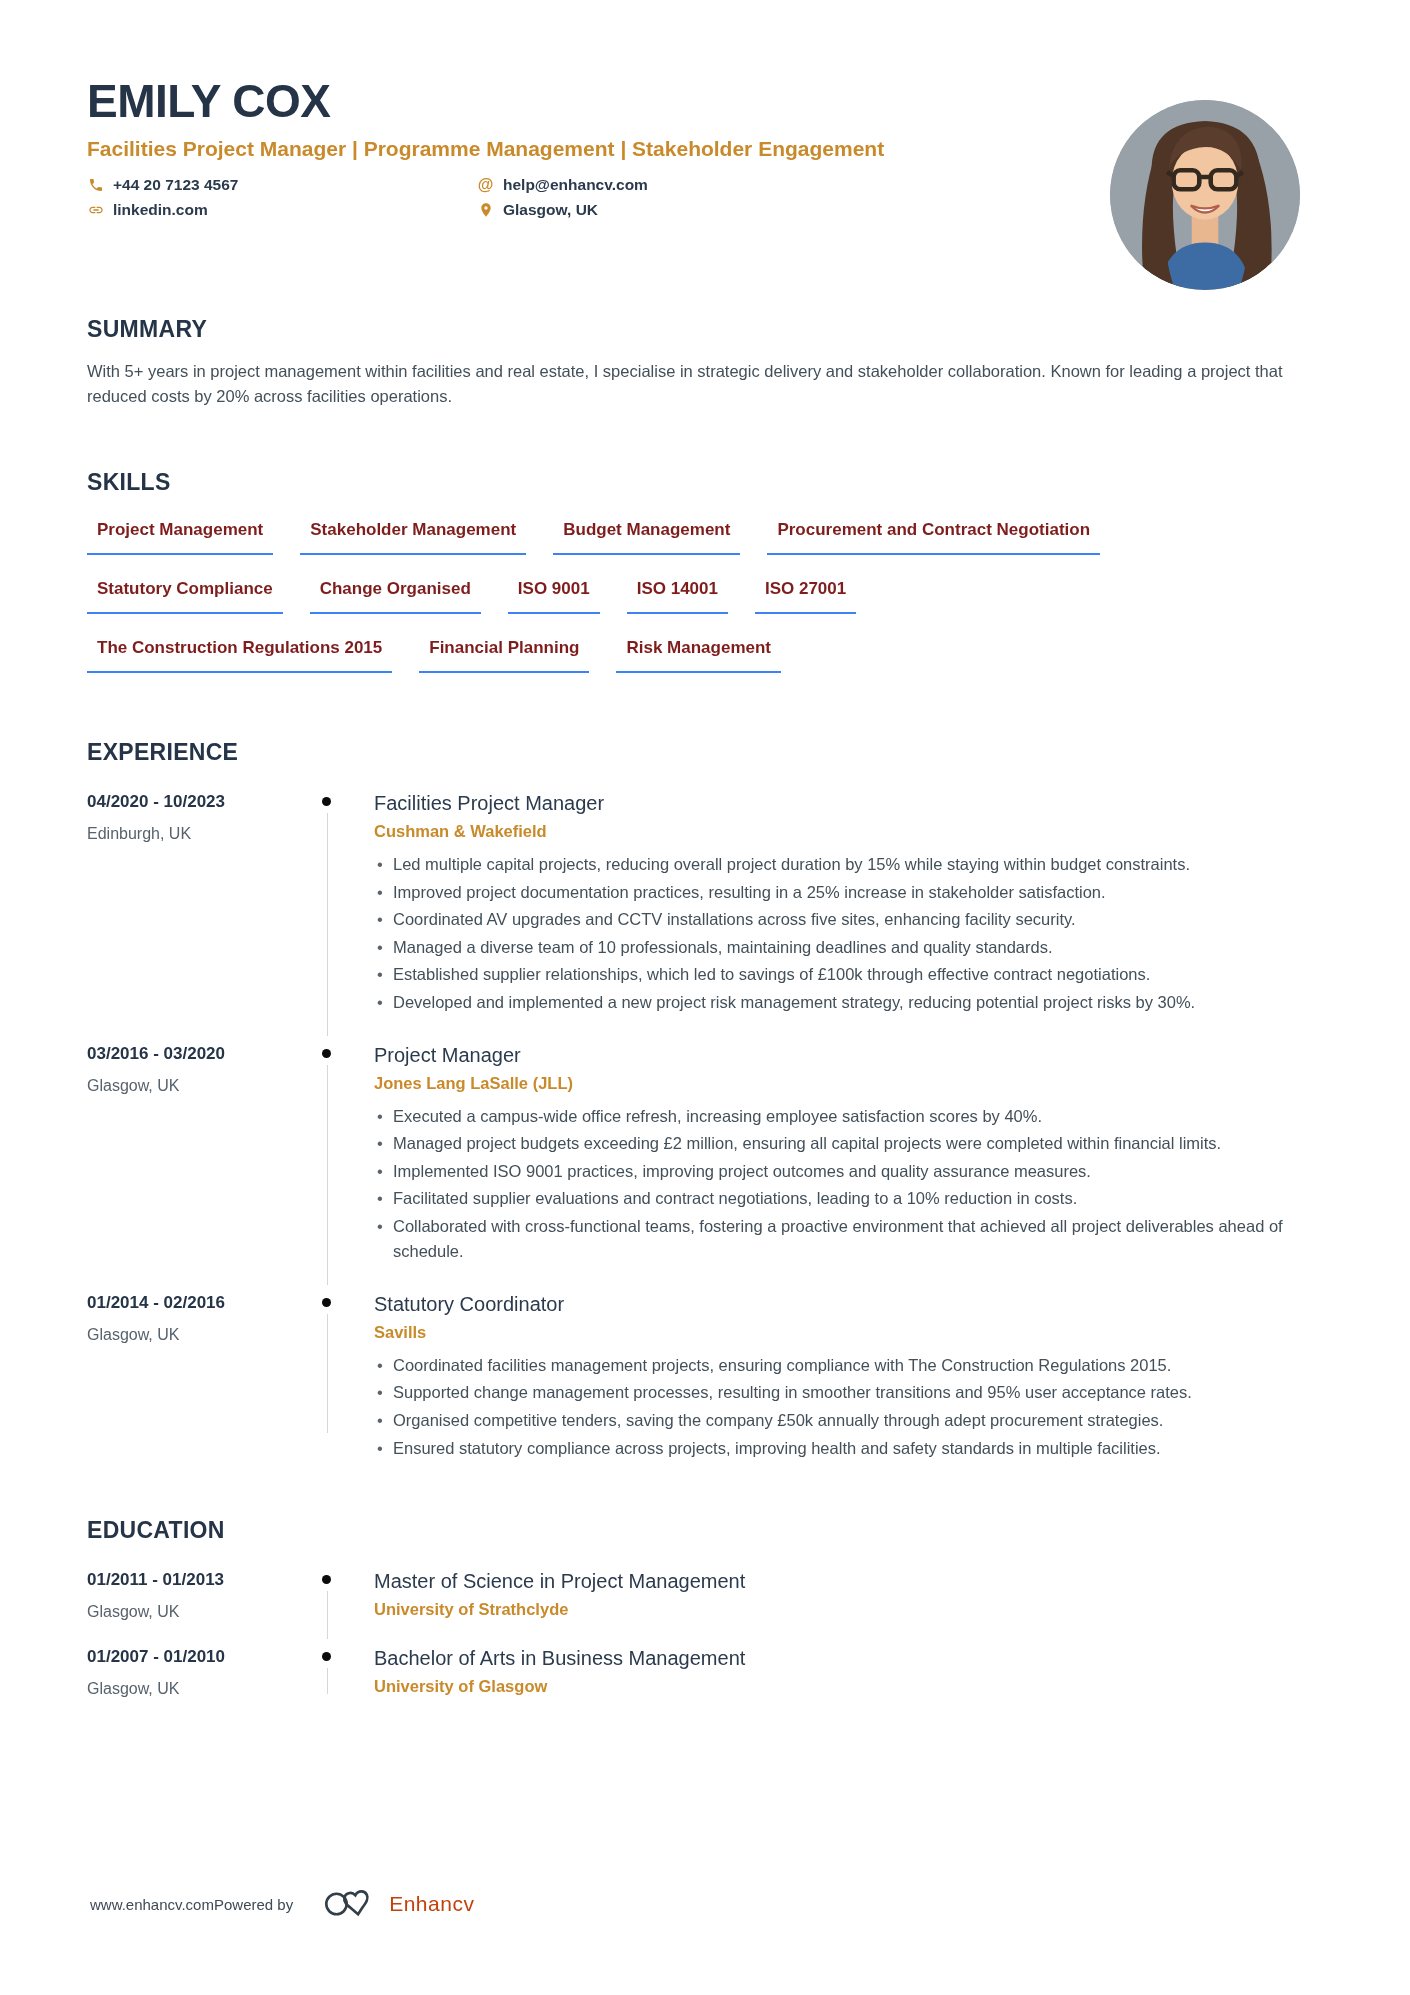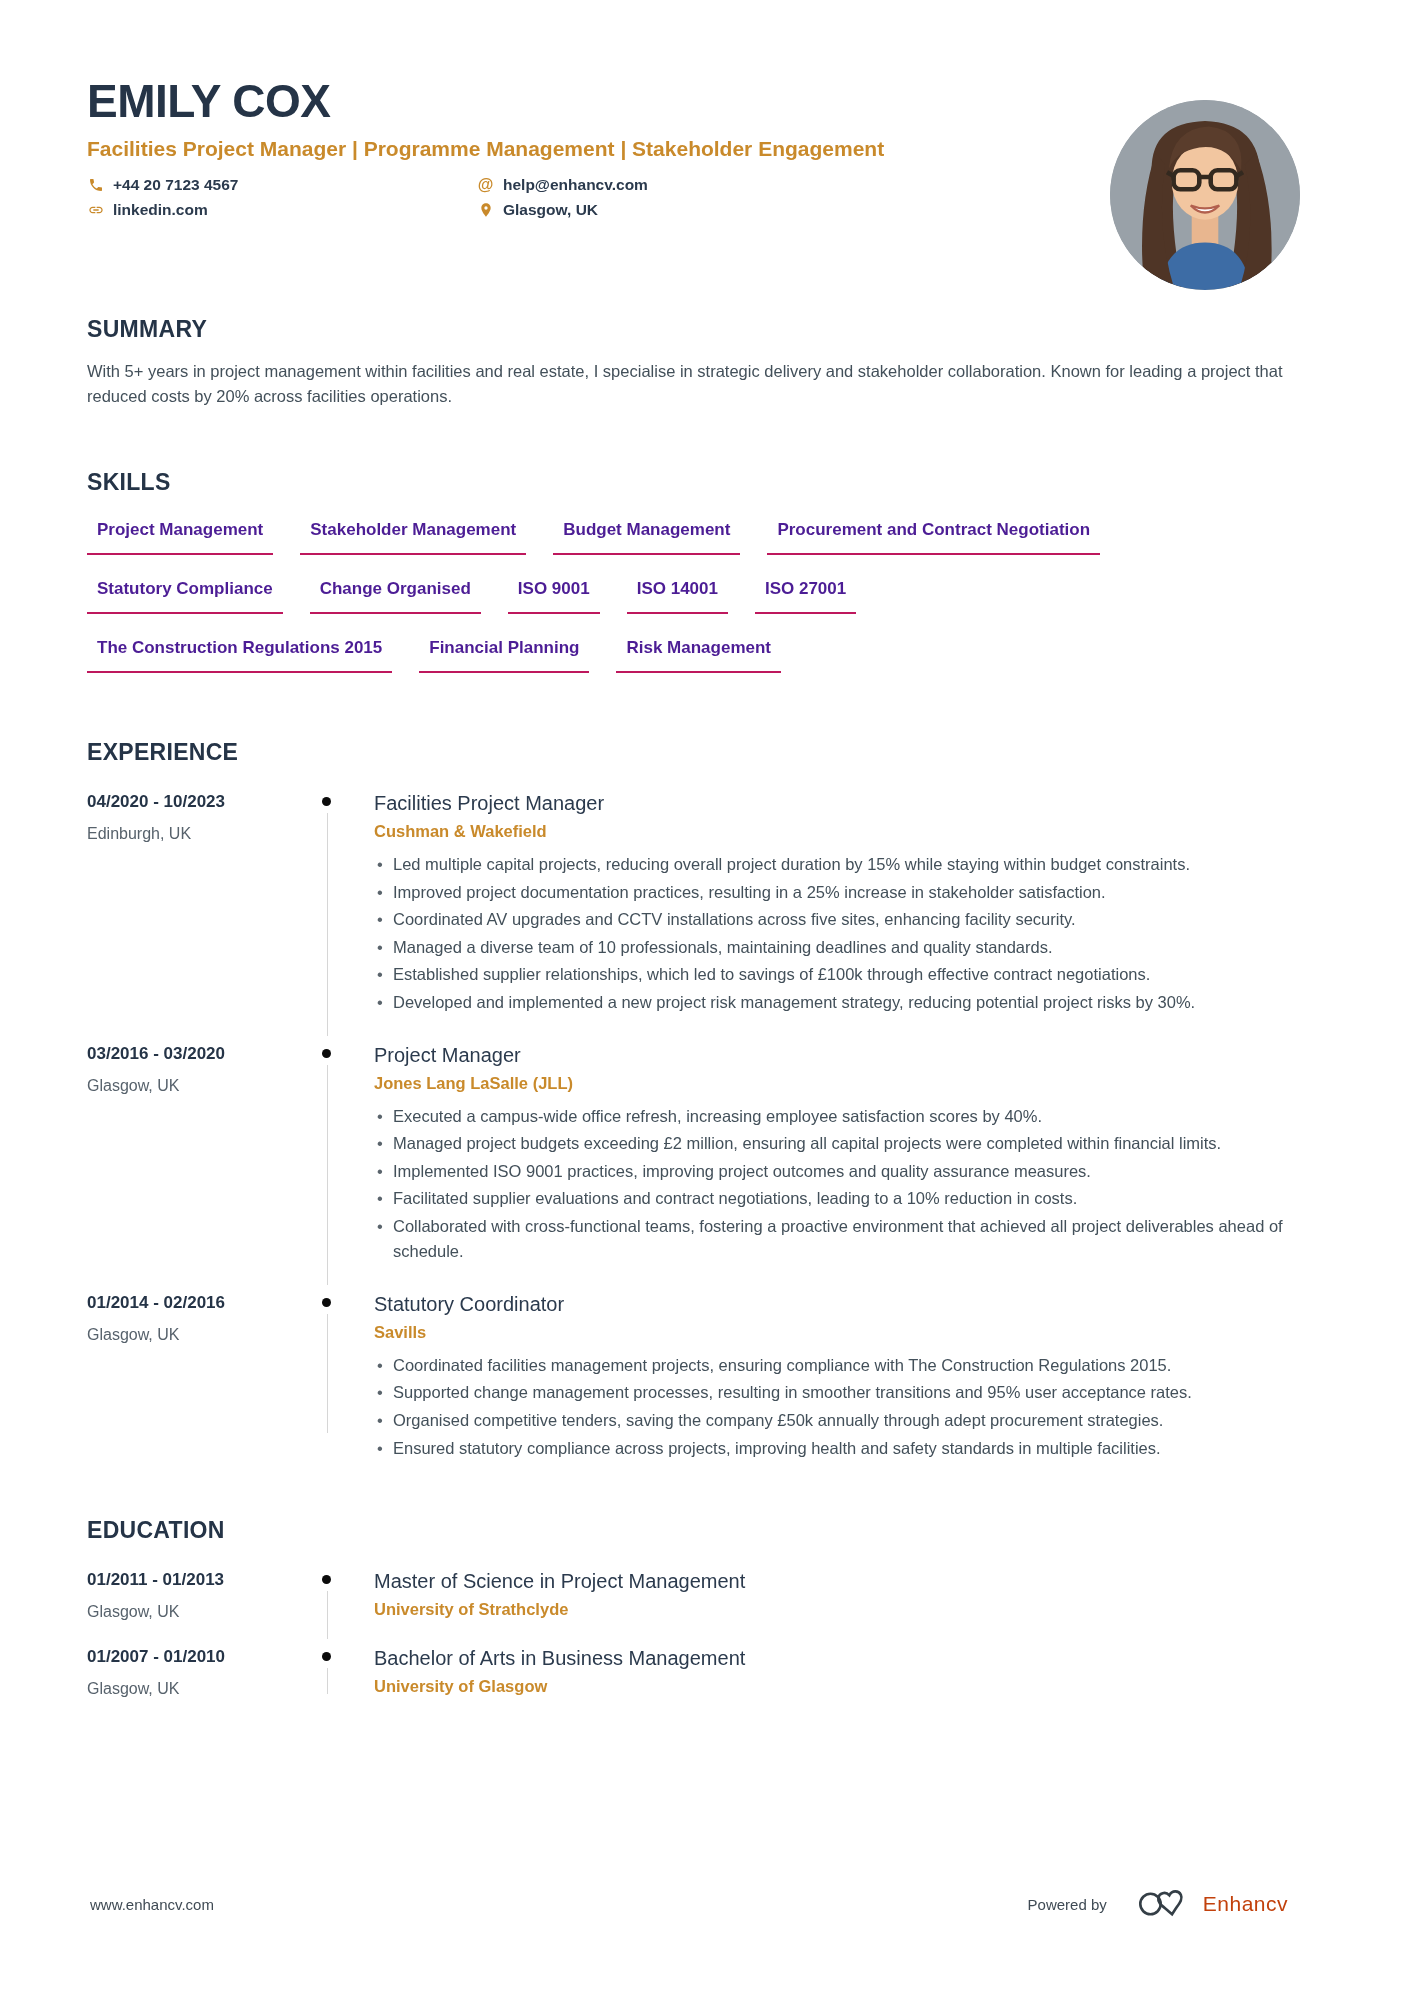--- a/index.html
+++ b/index.html
@@ -38,22 +38,22 @@
   }
   .summary-sec { margin-top:97px; }
   .summary-text {
     margin-top:16px; font-size:16.5px; line-height:1.52; color:#43505a;
     max-width:1245px;
   }
   
   .skills-sec { margin-top:60px; }
   .skill-row { margin-top:24px; display:flex; flex-wrap:wrap; }
   .skill {
-    font-size:17px; font-weight:700; color:#4c1d95;
-    padding:0 10px 13px 10px; border-bottom:2px solid #be185d;
+    font-size:17px; font-weight:700; color:#7f1d1d;
+    padding:0 10px 13px 10px; border-bottom:2px solid #3b82f6;
     margin-right:27px; white-space:nowrap;
   }
   
   .exp-sec { margin-top:66px; }
   .edu-sec { margin-top:54px; }
   .entry {
     display:grid; grid-template-columns:200px 79px 1fr; margin-top:26px;
   }
   .entry .dates { font-size:17px; font-weight:700; color:#253447; }
   .entry .loc  { font-size:16px; color:#57626c; margin-top:13px; }
@@ -75,21 +75,21 @@
   .body li {
     position:relative; padding-left:19px; font-size:16.5px; line-height:1.55;
     color:#43505a; margin-bottom:2px;
   }
   .body li::before {
     content:"•"; position:absolute; left:3px; top:0; color:#5a646c;
   }
   
   .footer {
     position:absolute; left:90px; right:122px; bottom:76px;
-    display:flex; justify-content:space-between; align-items:center;
+    display:flex; justify-content:flex-start; align-items:center;
   }
   .footer .site { font-size:15px; color:#3f4a54; }
   .powered { display:flex; align-items:center; gap:12px; }
   .powered .pb { font-size:15px; color:#3f4a54; margin-right:18px; }
   .brand-name { font-size:21px; color:#c2410c; letter-spacing:0.5px; }
   .brand-logo svg { display:block; }
 </style>
 </head>
 <body>
 

